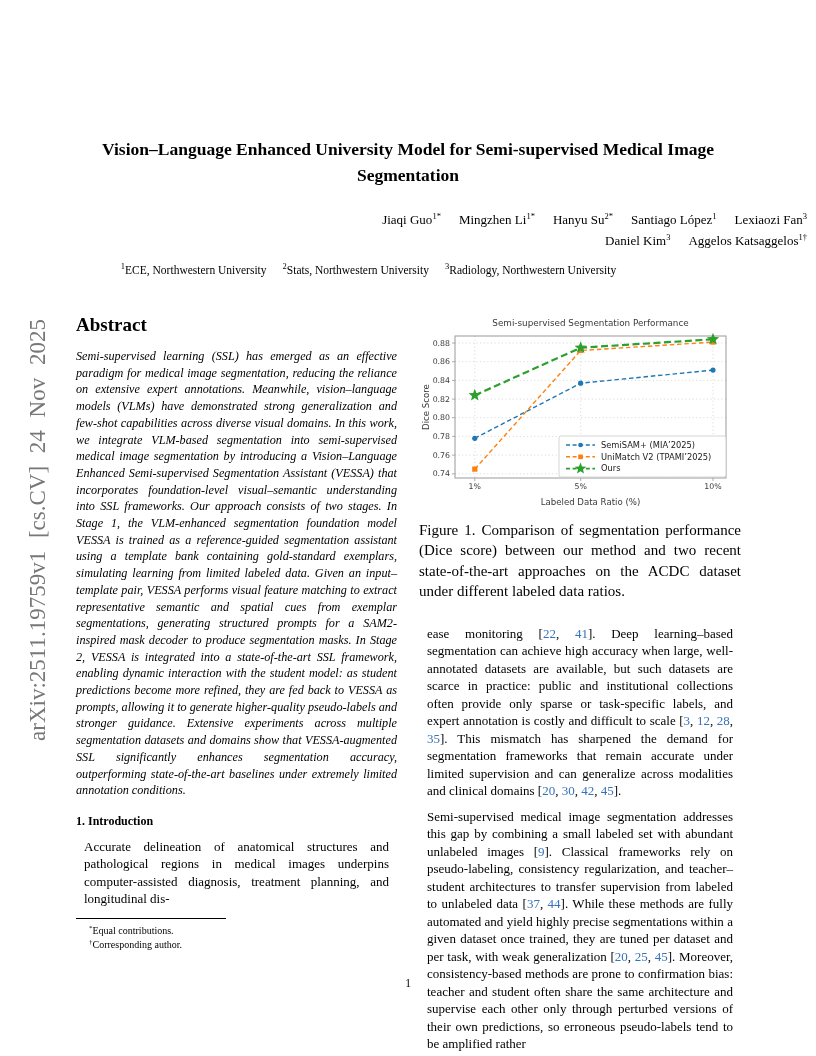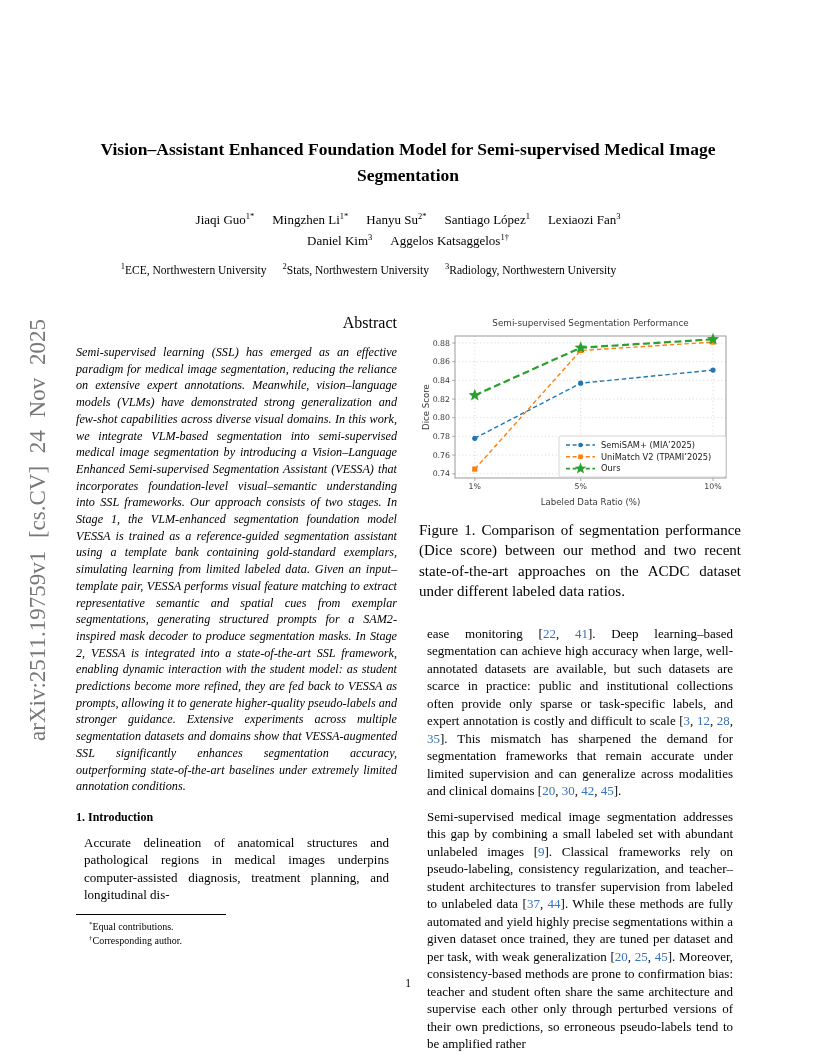--- a/index.html
+++ b/index.html
@@ -15,34 +15,34 @@
     transform:rotate(-90deg); transform-origin:center;
     text-align:center; font-size:23px; color:var(--arxiv,#777);
     word-spacing:7px; white-space:nowrap;
   }
 
   
   .paper-title {
     position:absolute; top:136px; left:88px; width:640px; margin:0;
     text-align:center; font-size:17.5px; font-weight:bold; line-height:1.5;
   }
-  .authors-line { position:absolute; left:0; width:816px; text-align:center; font-size:13px;text-decoration:underline; }
+  .authors-line { position:absolute; left:0; width:816px; text-align:right; font-size:13px;text-decoration:underline; }
   #authors-line1 { top:211px; }
   #authors-line2 { top:232px; }
   .author { display:inline-block; margin:0 9px; white-space:nowrap; }
   .author sup, .affil sup { font-size:8.5px; }
   .affils-line { position:absolute; top:261px; left:0; width:737px; text-align:center; font-size:11.5px; }
   .affil { display:inline-block; margin:0 8px; white-space:nowrap; }
 
   
   .col { position:absolute; top:312px; }
   .col.left  { left:76px;  width:321px; }
   .col.right { left:419px; width:322px; }
 
-  .abs-head { text-align:right; font-weight:normal; font-size:16px; margin:2px 0 12px 0; }
+  .abs-head { text-align:left; font-weight:bold; font-size:19px; margin:2px 0 12px 0; }
   .abstract { font-style:italic; font-size:12.2px; line-height:1.37; text-align:justify; margin:0; }
   .sec-head { font-size:12px; font-weight:bold; margin:15px 0 9px 0; }
   .bodytext { font-size:13px; line-height:1.345; text-align:justify; margin:8px; }
   .bodytext + .bodytext { margin-top:0; }
   .cite { color:var(--cite,#3672b9); }
 
   .footnote-block { margin-top:10px; font-size:10px; }
   .footnote-rule { width:150px; border-top:1px solid #000; margin-bottom:5px; }
   .footnote { padding-left:13px; line-height:1.35; }
   .footnote sup { font-size:7px; }
@@ -54,21 +54,21 @@
 
   .pageno { position:absolute; top:977px; left:0; width:816px; text-align:center; font-size:11.5px; }
 </style>
 </head>
 <body>
 
 <div class="page">
 
   <div class="arxiv-banner">arXiv:2511.19759v1 [cs.CV] 24 Nov 2025</div>
 
-  <h1 class="paper-title">Vision–Assistant Enhanced Foundation Model for Semi-supervised Medical Image Segmentation</h1>
+  <h1 class="paper-title">Vision–Language Enhanced University Model for Semi-supervised Medical Image Segmentation</h1>
 
   <div class="authors-line" id="authors-line1"><span class="author">Jiaqi Guo<sup>1*</sup></span><span class="author">Mingzhen Li<sup>1*</sup></span><span class="author">Hanyu Su<sup>2*</sup></span><span class="author">Santiago López<sup>1</sup></span><span class="author">Lexiaozi Fan<sup>3</sup></span></div>
   <div class="authors-line" id="authors-line2"><span class="author">Daniel Kim<sup>3</sup></span><span class="author">Aggelos Katsaggelos<sup>1†</sup></span></div>
   <div class="affils-line" id="affils"><span class="affil"><sup>1</sup>ECE, Northwestern University</span><span class="affil"><sup>2</sup>Stats, Northwestern University</span><span class="affil"><sup>3</sup>Radiology, Northwestern University</span></div>
 
   <div class="col left">
     <div class="abs-head">Abstract</div>
     <p class="abstract">Semi-supervised learning (SSL) has emerged as an effective paradigm for medical image segmentation, reducing the reliance on extensive expert annotations. Meanwhile, vision–language models (VLMs) have demonstrated strong generalization and few-shot capabilities across diverse visual domains. In this work, we integrate VLM-based segmentation into semi-supervised medical image segmentation by introducing a Vision–Language Enhanced Semi-supervised Segmentation Assistant (VESSA) that incorporates foundation-level visual–semantic understanding into SSL frameworks. Our approach consists of two stages. In Stage 1, the VLM-enhanced segmentation foundation model VESSA is trained as a reference-guided segmentation assistant using a template bank containing gold-standard exemplars, simulating learning from limited labeled data. Given an input–template pair, VESSA performs visual feature matching to extract representative semantic and spatial cues from exemplar segmentations, generating structured prompts for a SAM2-inspired mask decoder to produce segmentation masks. In Stage 2, VESSA is integrated into a state-of-the-art SSL framework, enabling dynamic interaction with the student model: as student predictions become more refined, they are fed back to VESSA as prompts, allowing it to generate higher-quality pseudo-labels and stronger guidance. Extensive experiments across multiple segmentation datasets and domains show that VESSA-augmented SSL significantly enhances segmentation accuracy, outperforming state-of-the-art baselines under extremely limited annotation conditions.</p>
     <h2 class="sec-head">1. Introduction</h2>
     <p class="bodytext">Accurate delineation of anatomical structures and pathological regions in medical images underpins computer-assisted diagnosis, treatment planning, and longitudinal dis-</p>

